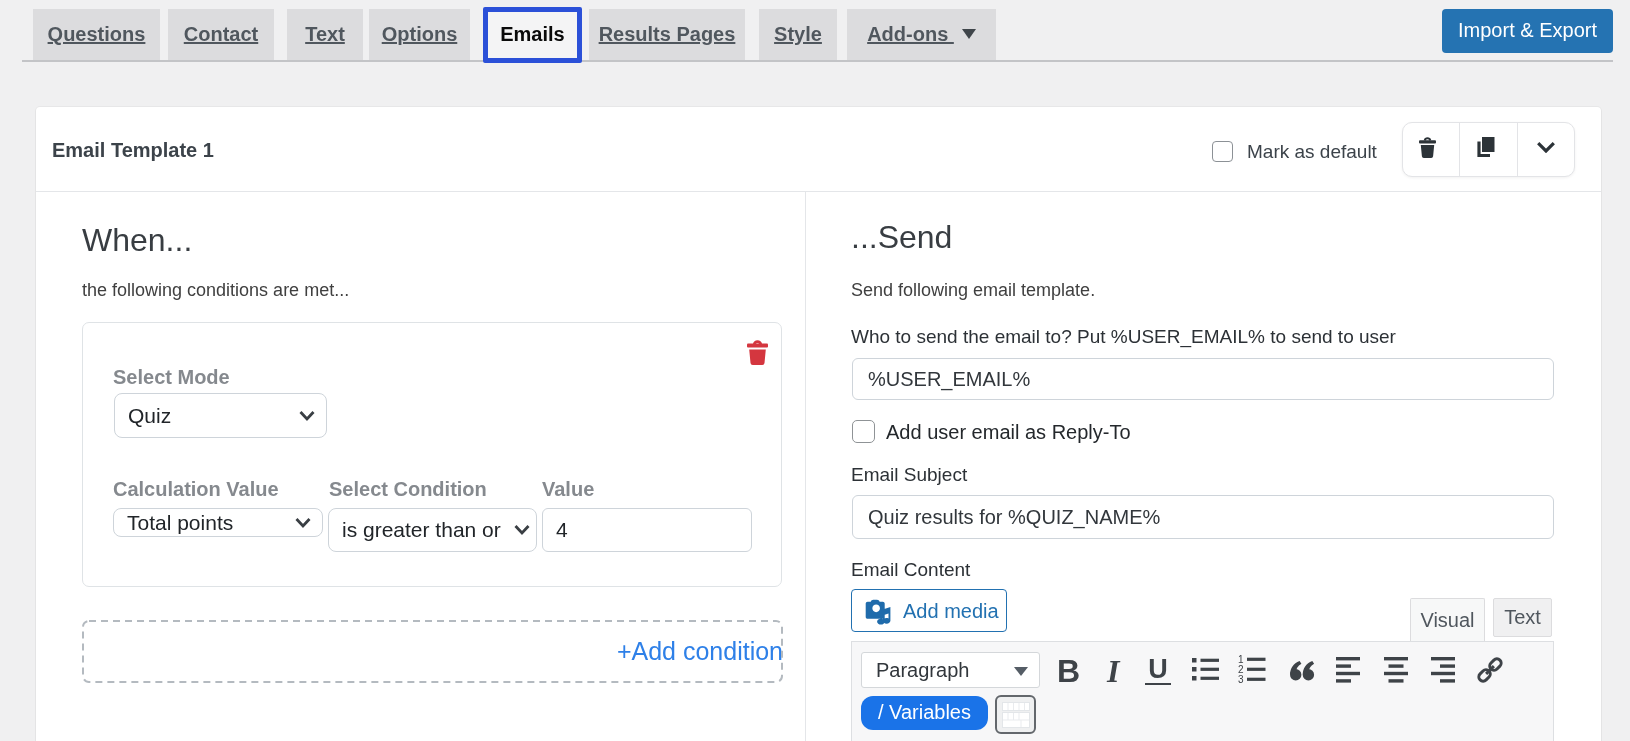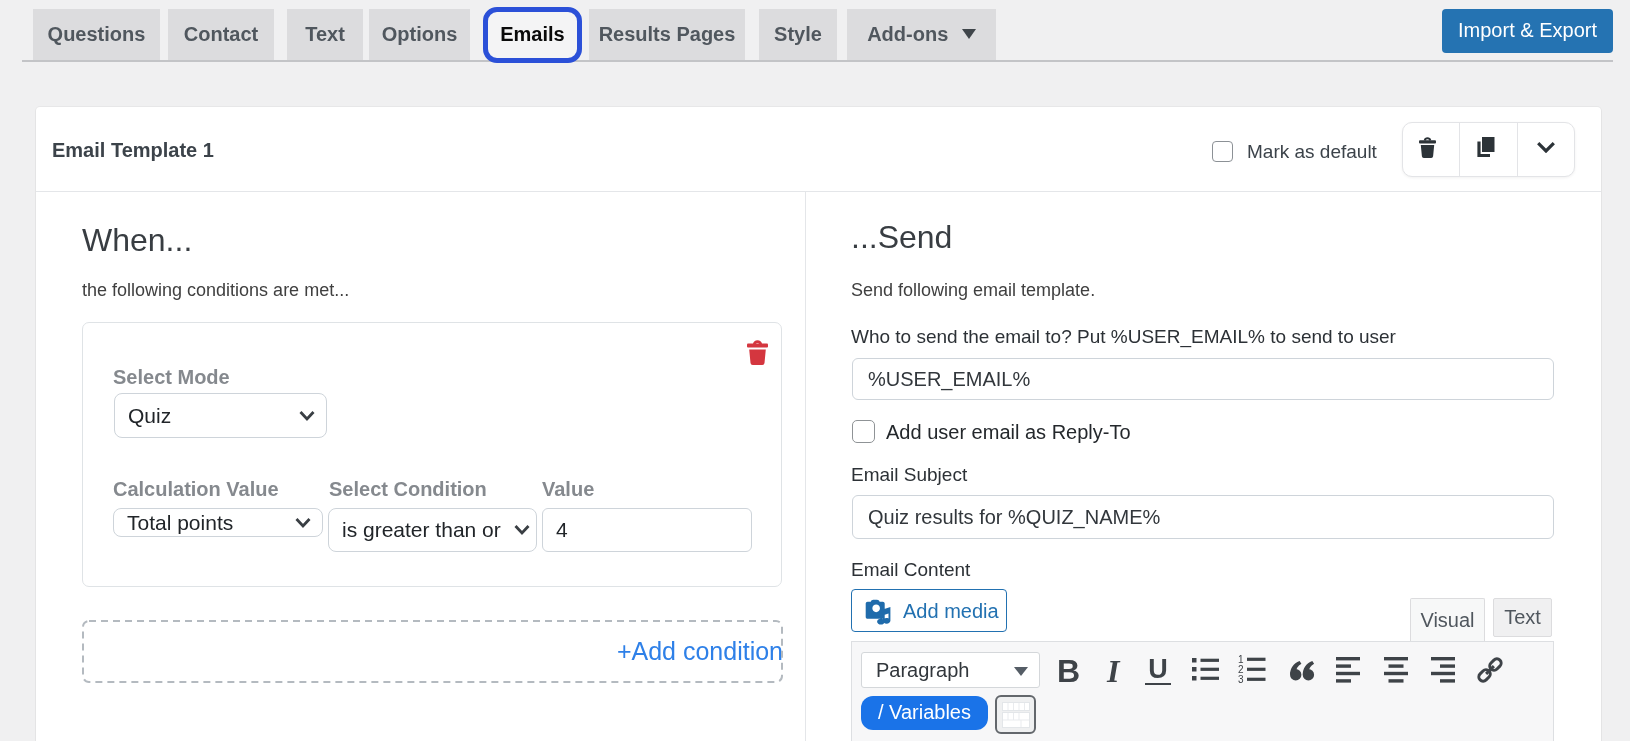--- a/index.html
+++ b/index.html
@@ -1,22 +1,22 @@
 <!DOCTYPE html>
 <html><head>
 <meta charset="utf-8">
 <style>
   * { margin:0; padding:0; box-sizing:border-box; }
   html,body { width:1630px; height:741px; overflow:hidden; }
   body { font-family:"Liberation Sans", sans-serif; background:#f0f0f1; position:relative; }
   .abs { position:absolute; }
   .tab { position:absolute; top:9px; height:51px; background:#dcdcde; color:#50575e;
-         font-size:20px; font-weight:bold; text-align:center; line-height:51px; }
+         font-size:20px; font-weight:bold; text-align:center; line-height:51px;text-decoration:underline; }
   .tabactive { position:absolute; top:7px; height:56px; background:#f4f4f5; color:#0a0a0a;
-         border:5px solid #2b50d8; border-radius:14px; font-size:20px; font-weight:bold;
+         border:5px solid #2b50d8; border-radius:2px; font-size:20px; font-weight:bold;
          text-align:center; line-height:45px; }
   .card { position:absolute; left:36px; top:107px; width:1565px; height:634px; background:#fff;
           border-radius:4px 4px 0 0; box-shadow:0 0 0 1px rgba(0,0,0,0.035), 0 1px 2px rgba(0,0,0,0.05); }
   .hline { position:absolute; background:#e4e6e9; height:1px; }
   .vline { position:absolute; background:#e4e6e9; width:1px; }
   .h1 { position:absolute; font-size:32px; color:#383d42; }
   .p1 { position:absolute; font-size:18px; color:#404040; }
   .glabel { position:absolute; font-size:20px; font-weight:bold; color:#85898e; }
   .dlabel { position:absolute; font-size:19px; color:#2c3136; }
   .select { position:absolute; background:#fff; border:1px solid #ced4da; border-radius:8px;

